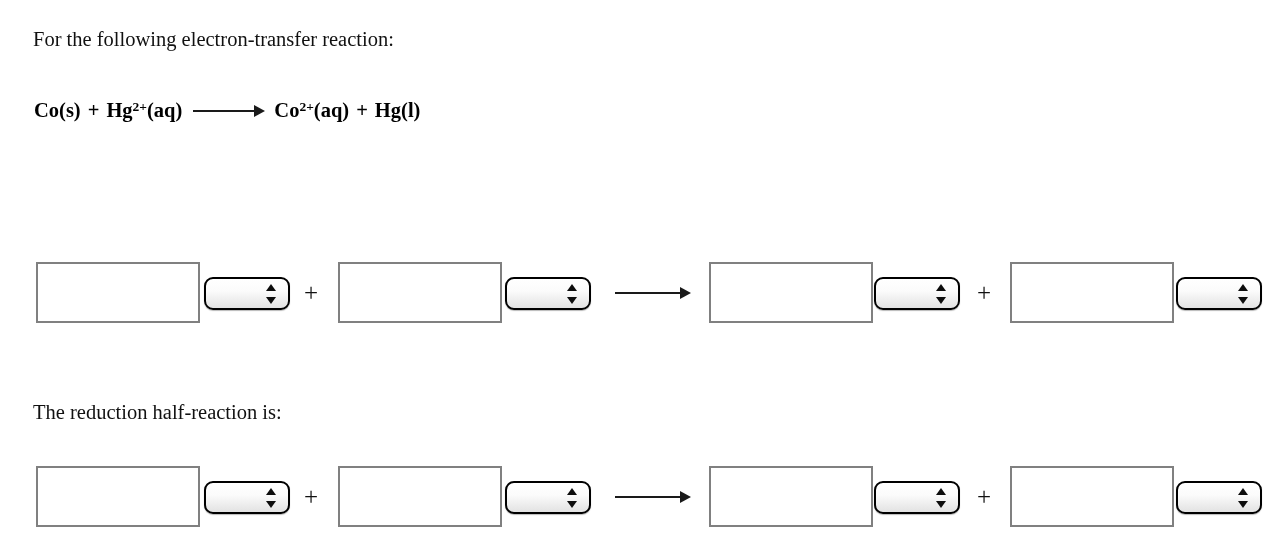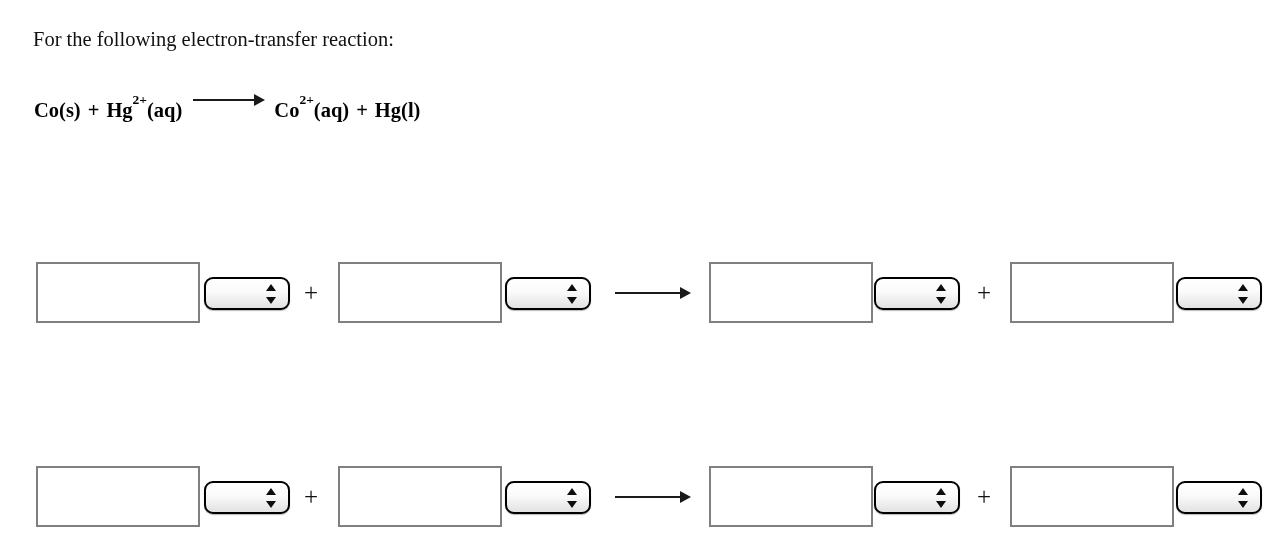--- a/index.html
+++ b/index.html
@@ -37,21 +37,21 @@
 
   
   .equation {
     position: absolute;
     left: 34px;
     top: 99px;
     font-size: 20.5px;
     font-weight: bold;
     white-space: nowrap;
     display: flex;
-    align-items: flex-start;
+    align-items: flex-end;
     color: #000;
   }
   .equation .sup {
     font-size: 13.5px;
     vertical-align: super;
     position: relative;
     top: -7px;
     font-weight: bold;
   }
   .eq-term { display: inline-block; }
@@ -249,20 +249,21 @@
     <div class="answer-box" style="left:1010px;"></div>
     <div class="select-pop" style="left:1176px;">
       <span class="sel-value"></span>
       <span class="arrows">
         <span class="up"></span>
           <span class="down"></span>
       </span>
     </div>
   </div>
 
+  <div class="prompt prompt-red">The reduction half-reaction is:</div>
 
   <div class="row row-reduction">
 
     <div class="answer-box" style="left:36px;"></div>
     <div class="select-pop" style="left:204px;">
       <span class="sel-value"></span>
       <span class="arrows">
         <span class="up"></span>
           <span class="down"></span>
       </span>

